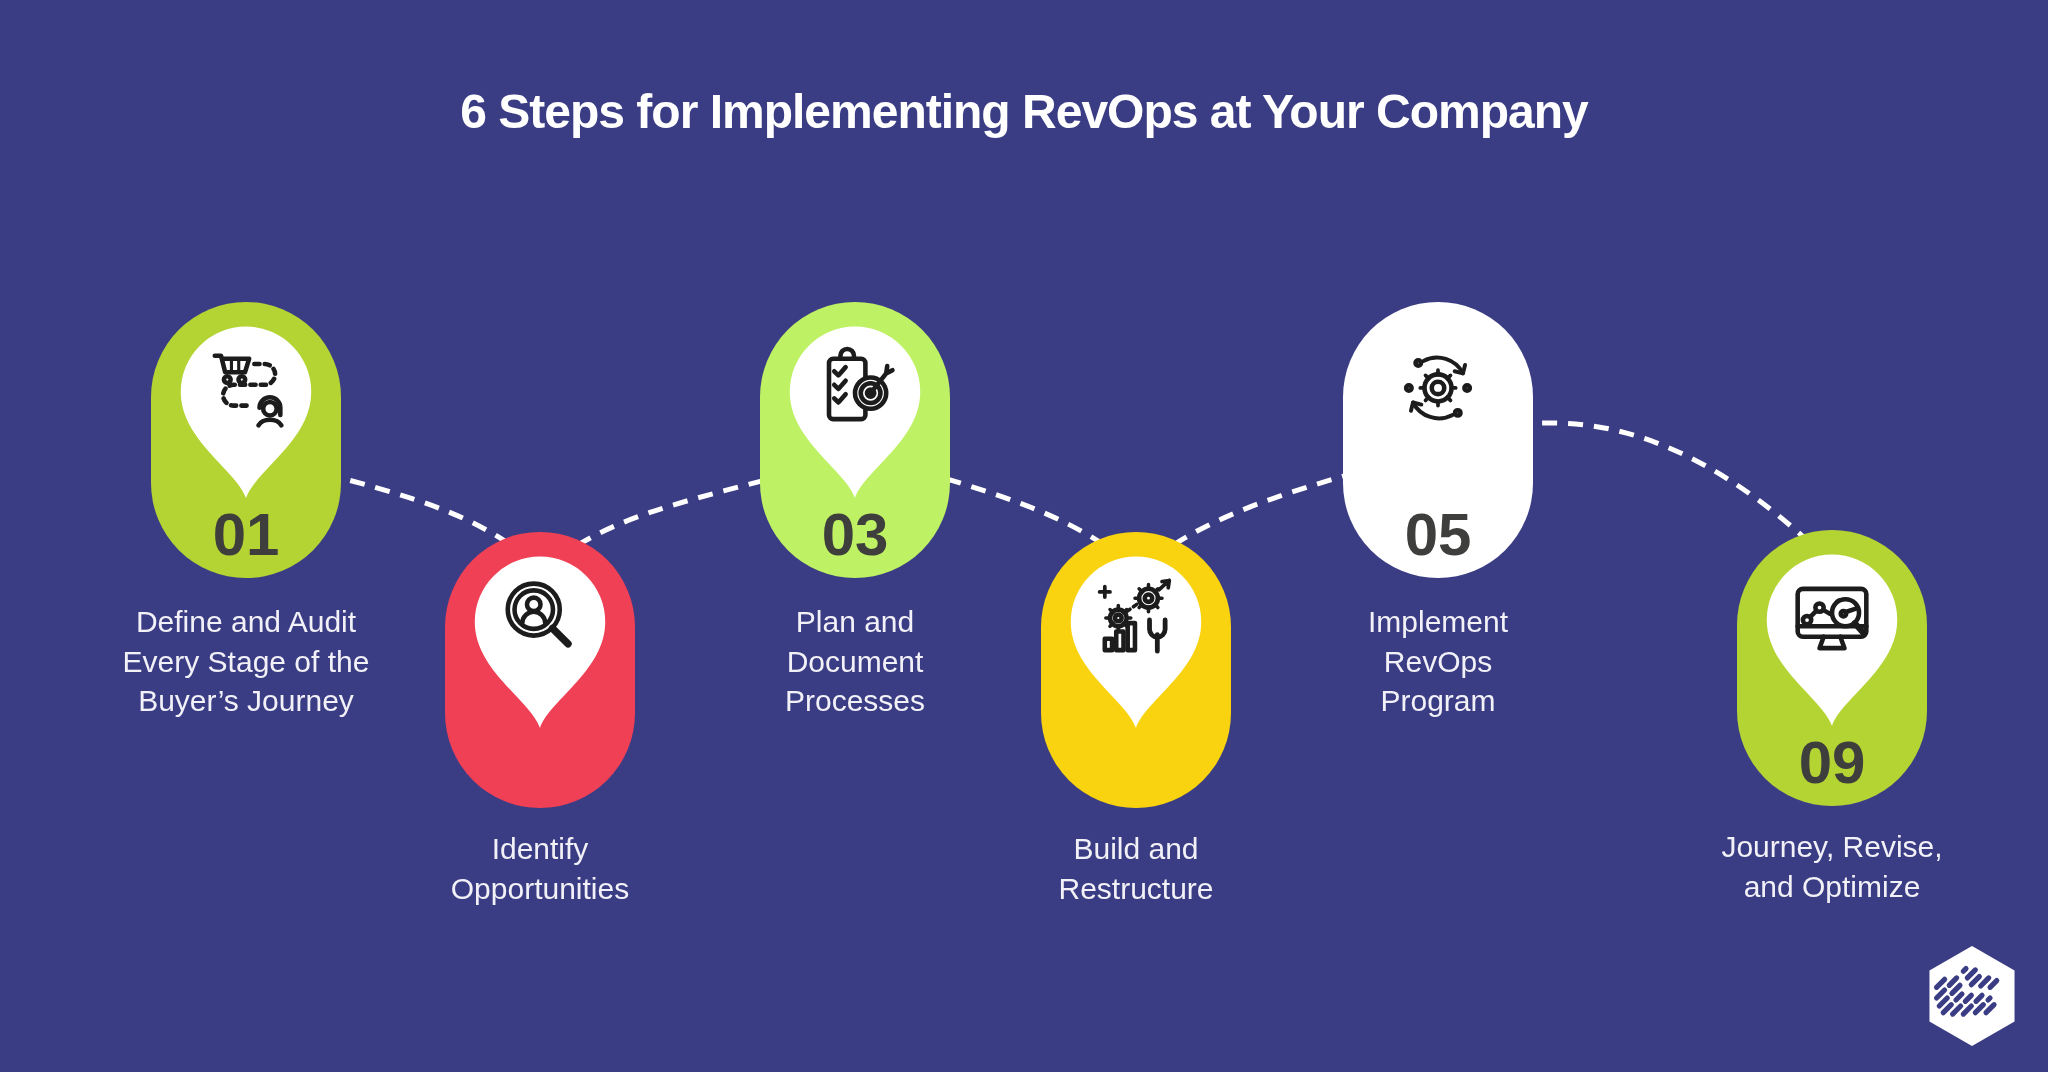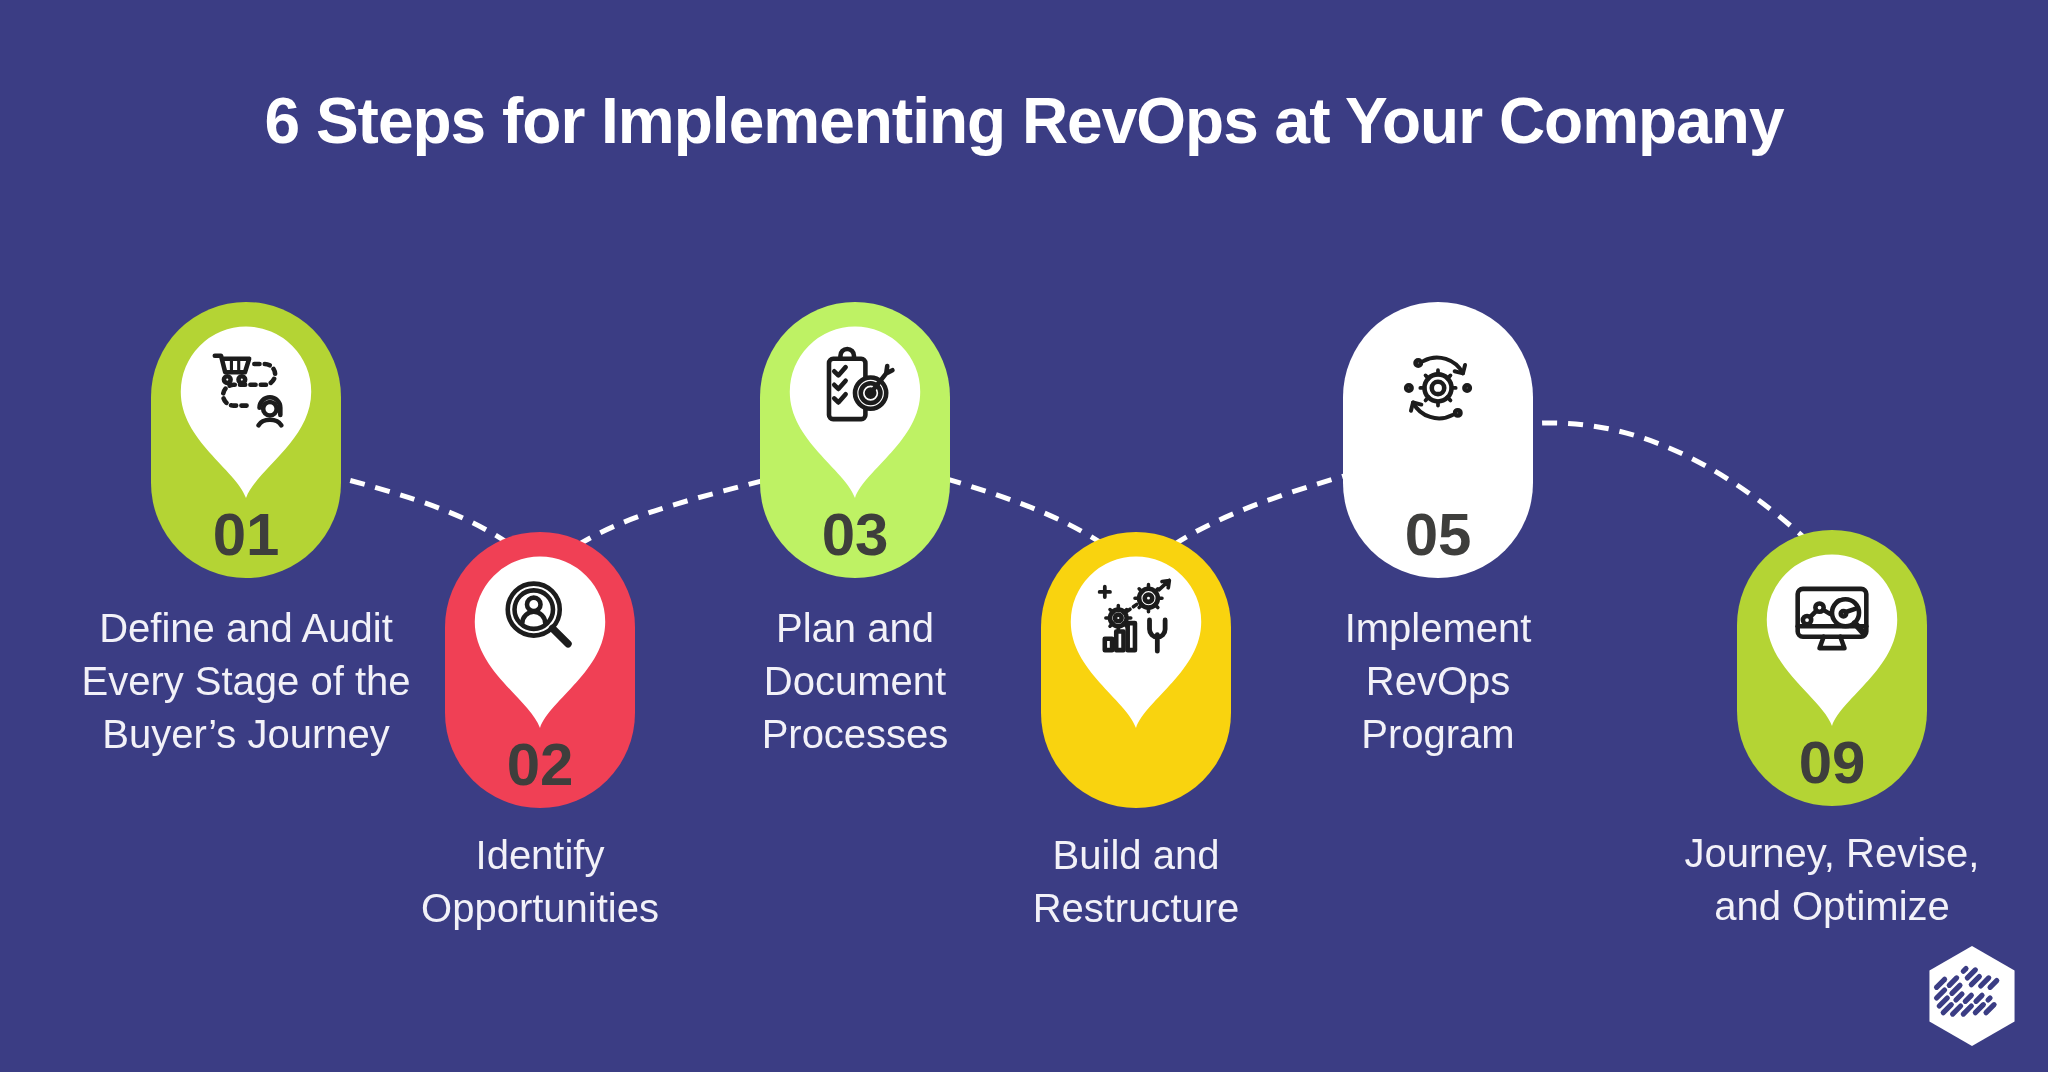--- a/index.html
+++ b/index.html
@@ -1,35 +1,35 @@
 <!DOCTYPE html>
 <html><head>
 <meta charset="utf-8">
 <style>
   html,body{margin:0;padding:0;}
   body{font-family:"Liberation Sans","DejaVu Sans",sans-serif;}
   .canvas{position:relative;width:2048px;height:1072px;overflow:hidden;background:#3b3d84;}
 
   .title{position:absolute;left:0;top:84px;width:100%;text-align:center;
-         color:#ffffff;font-size:64px;font-weight:bold;letter-spacing:-1px;}
+         color:#ffffff;font-size:48px;font-weight:bold;letter-spacing:-1px;}
 
   .connector-svg{position:absolute;left:0;top:0;width:2048px;height:1072px;}
   .connector{fill:none;stroke:#ffffff;stroke-width:5;stroke-dasharray:15 11;}
 
   .step{position:absolute;width:190px;}
   .pill{position:absolute;left:0;top:0;width:190px;height:276px;border-radius:95px;}
   .pin{position:absolute;left:19px;top:20px;width:152px;height:179px;}
   .pin path{fill:#ffffff;}
   .icon-box{position:absolute;left:43px;top:36px;width:104px;height:104px;}
   .icon-box svg{width:100%;height:100%;stroke:#1c1c1c;fill:none;
                 stroke-linecap:round;stroke-linejoin:round;stroke-width:4.4;}
   .num{position:absolute;left:0;top:198px;width:190px;text-align:center;
        font-size:60px;font-weight:bold;color:#3e3e3c;}
   .label{position:absolute;width:400px;text-align:center;color:#f2f1f8;
-         font-size:40px;line-height:1.32;white-space:pre-line;}
+         font-size:30px;line-height:1.32;white-space:pre-line;}
 
   .step-1{left:151px;top:302px;}
   .step-2{left:445px;top:532px;}
   .step-3{left:760px;top:302px;}
   .step-4{left:1041px;top:532px;}
   .step-5{left:1343px;top:302px;}
   .step-6{left:1737px;top:530px;}
   .step-1 .label,.step-3 .label,.step-5 .label{left:-105px;top:300px;}
   .step-2 .label,.step-4 .label,.step-6 .label{left:-105px;top:297px;}
 
@@ -82,21 +82,20 @@
       </svg>
       <div class="icon-box">
         <svg viewBox="0 0 100 100">
           <circle cx="44" cy="40" r="25"></circle>
           <circle cx="44" cy="40" r="18.5"></circle>
           <circle cx="44" cy="35" r="6.5"></circle>
           <path d="M33 53 a11 11 0 0 1 22 0"></path>
           <path d="M62 58 L 77 73" stroke-width="7"></path>
         </svg>
       </div>
-      <div class="num" style="color: rgb(62, 62, 60);">02</div>
     </div>
     <div class="label">Identify
 Opportunities</div>
   </div>
 
   <div class="step step-3">
     <div class="pill" style="background: #bef264;">
       <svg class="pin" viewBox="0 0 100 118">
         <path d="M50 116 C 43 97 7 78 7 46 A 43 43 0 1 1 93 46 C 93 78 57 97 50 116 Z"></path>
       </svg>

